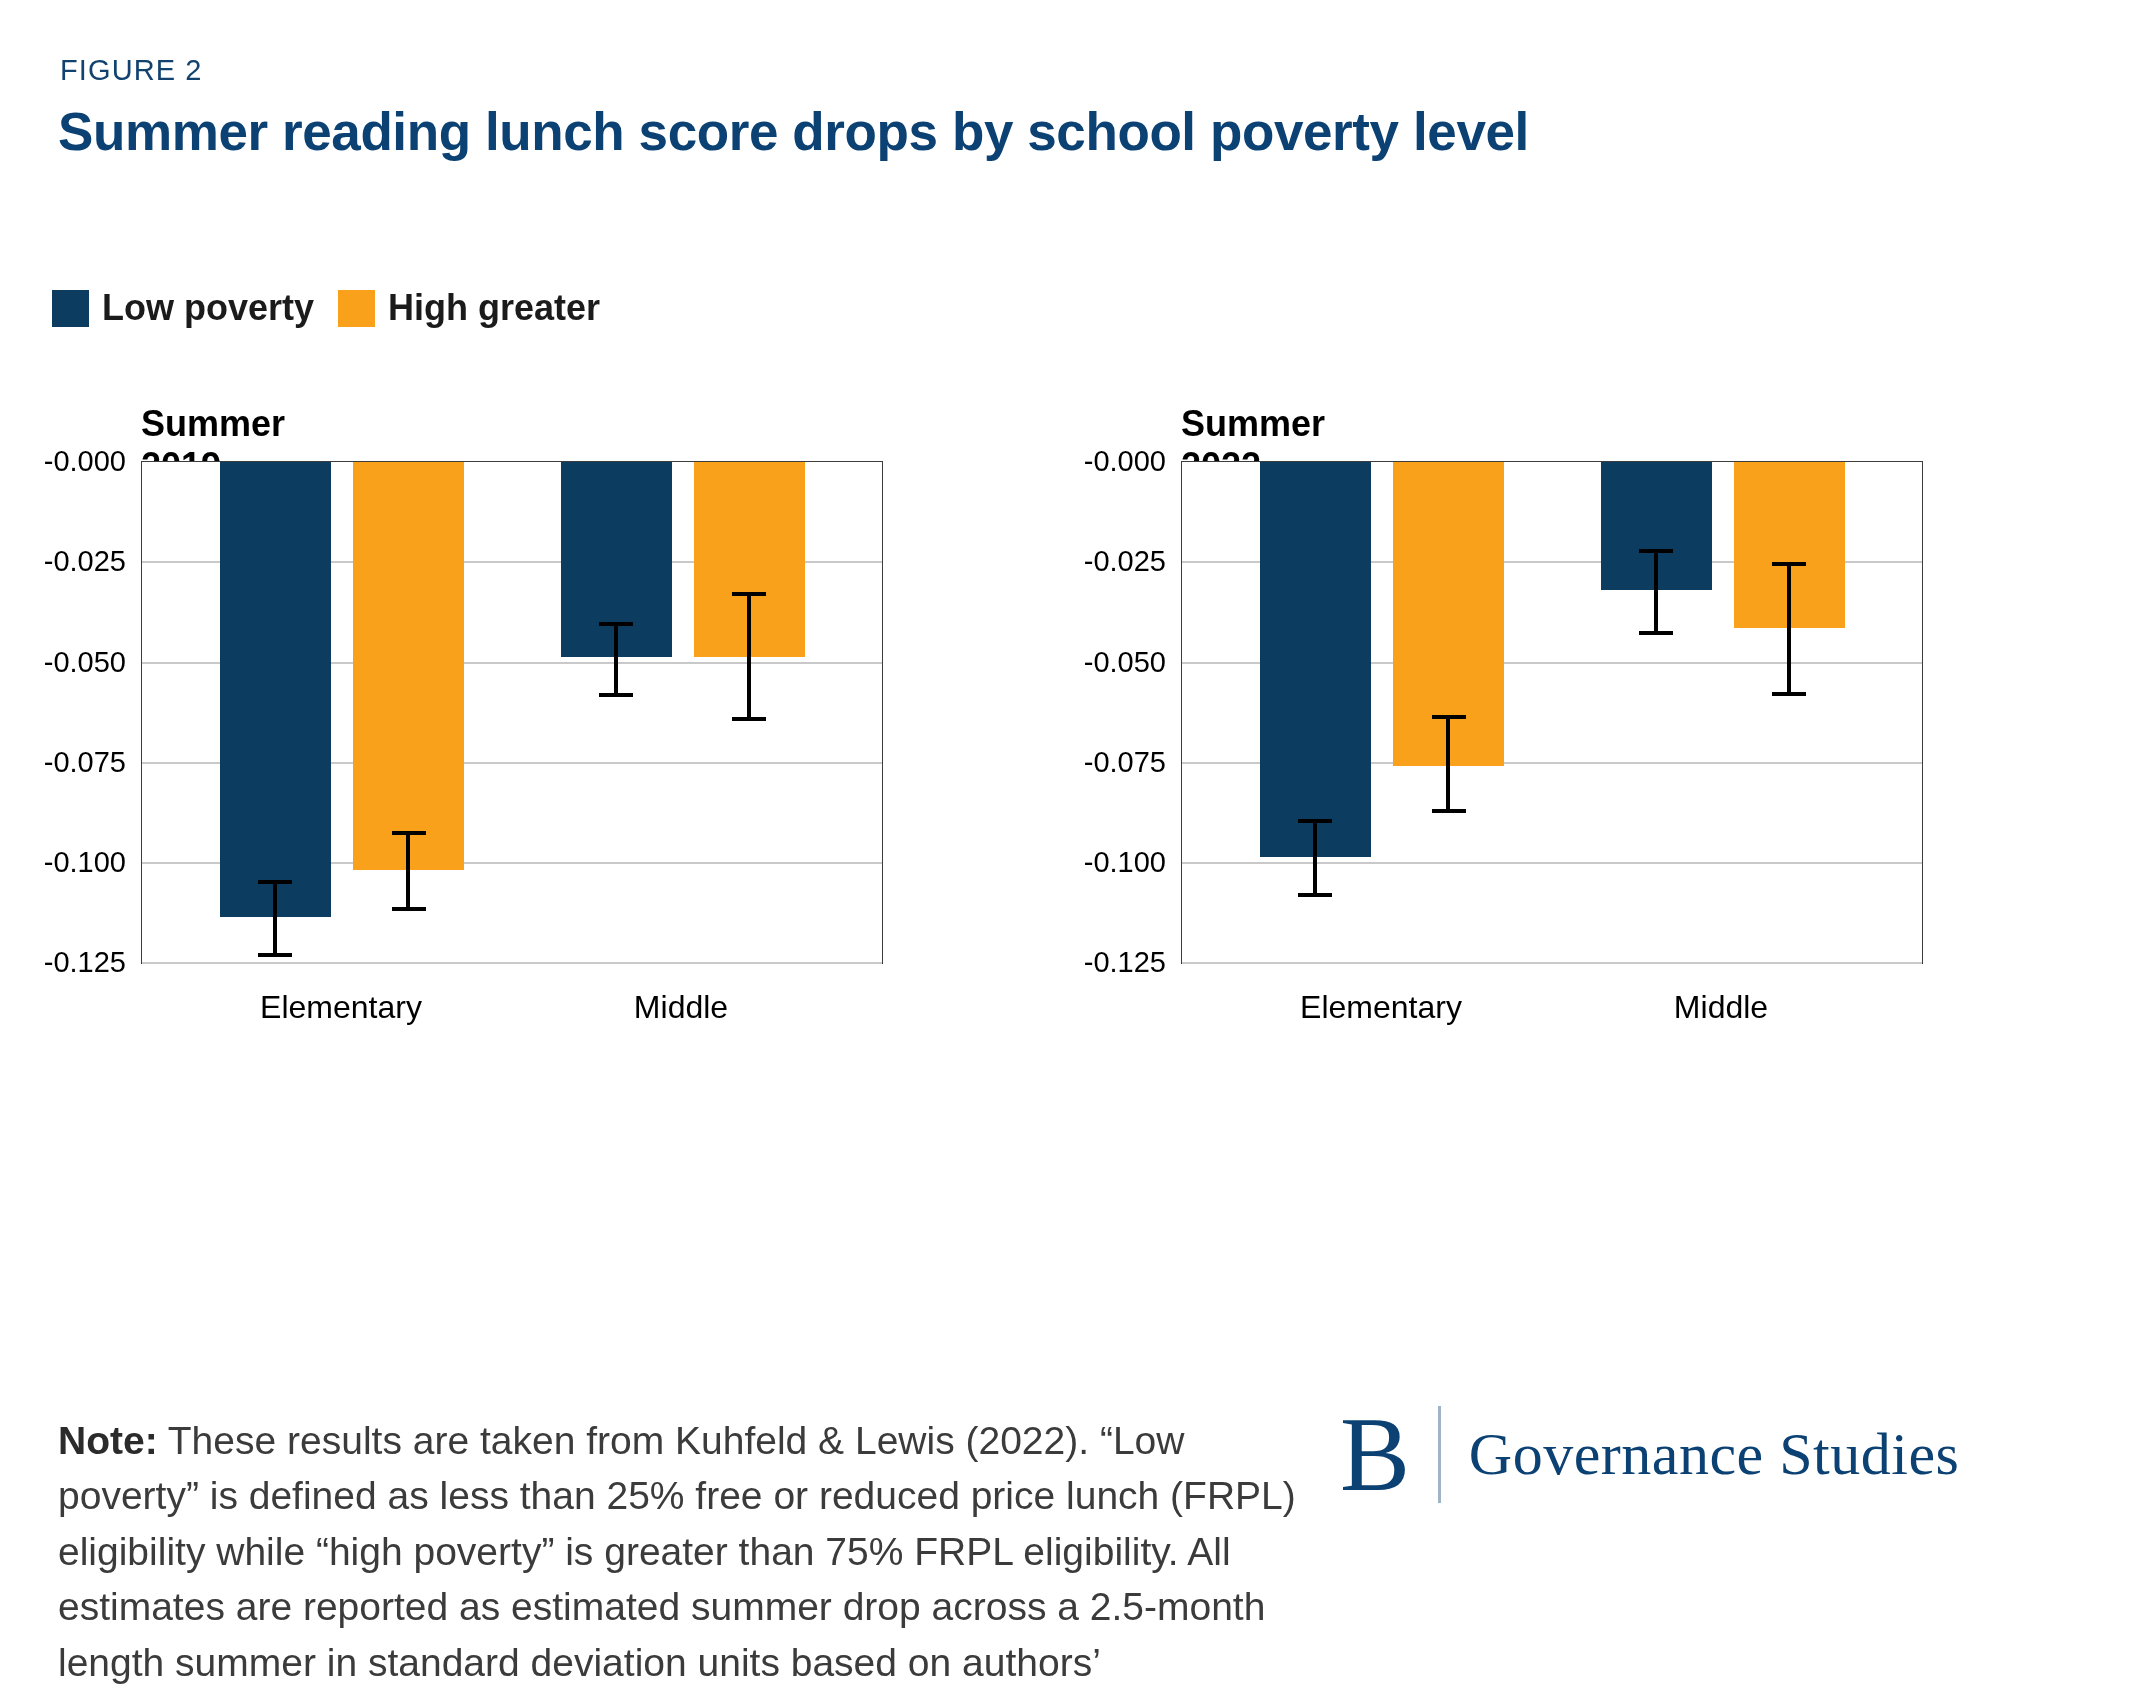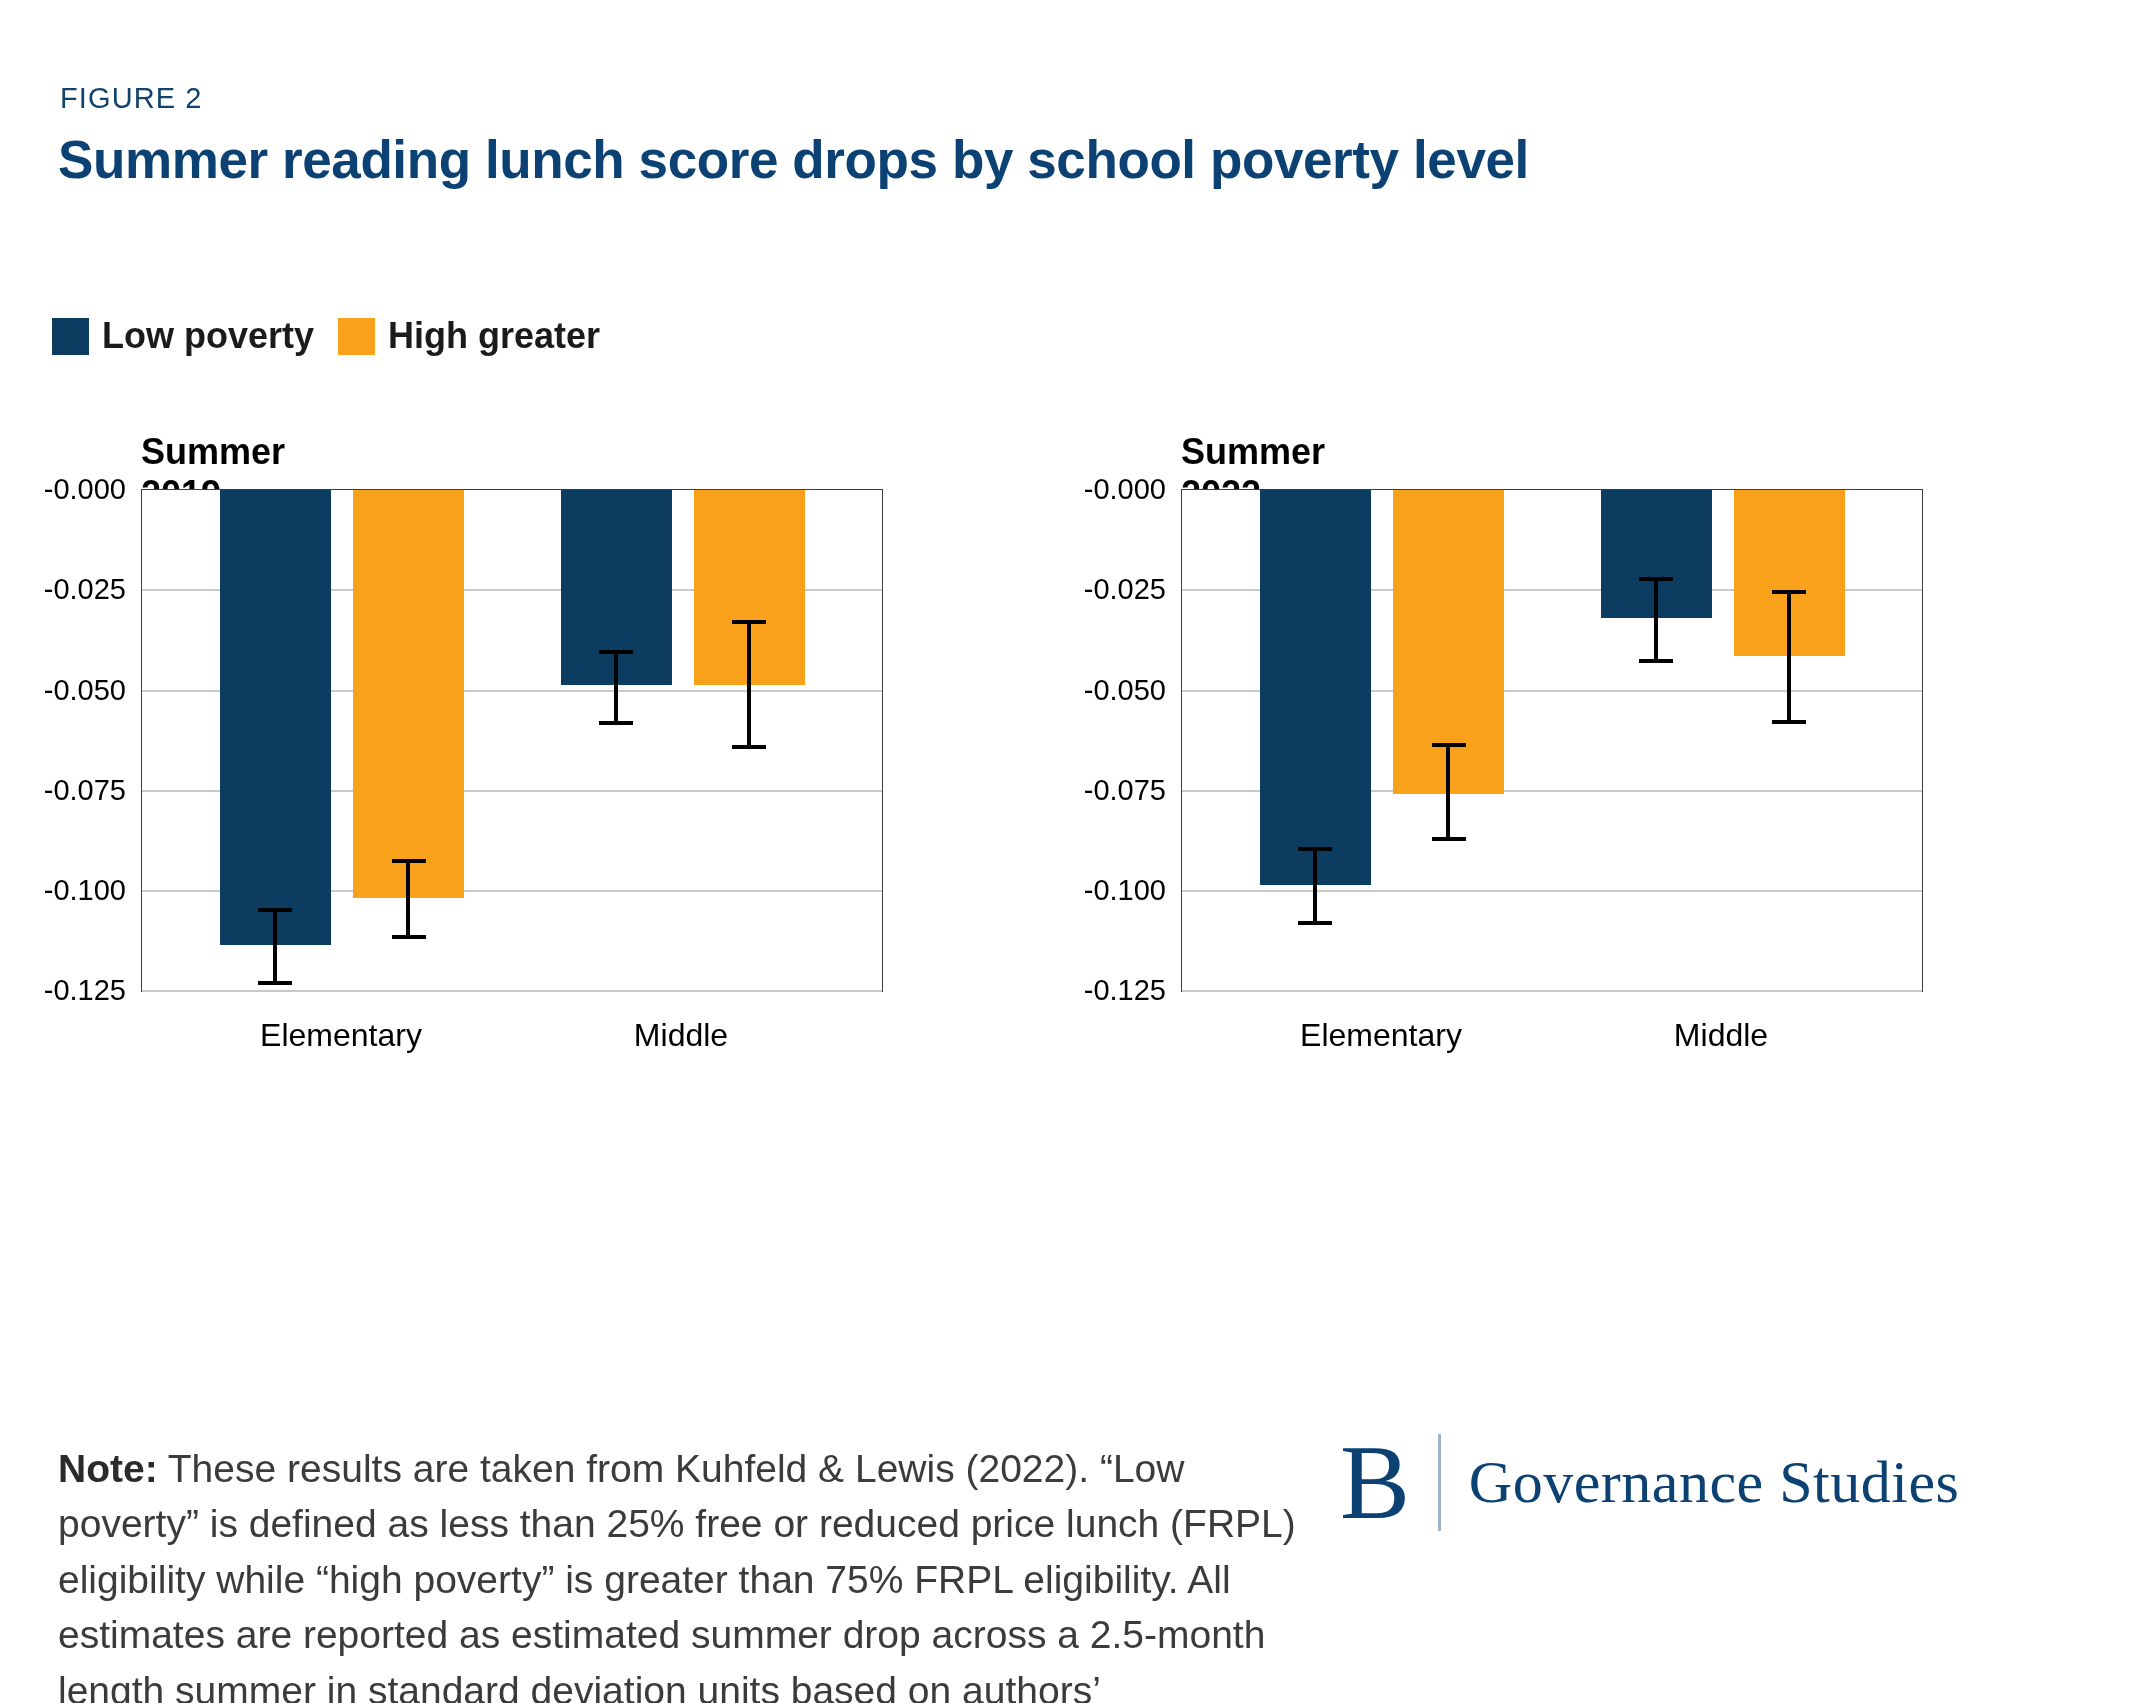--- a/index.html
+++ b/index.html
@@ -12,21 +12,20 @@
     height: 1703px;
     font-family: "Liberation Sans", sans-serif;
     color: #1b1b1b;
     position: relative;
     overflow: hidden;
   }
   .page {
     position: absolute;
     inset: 0;
     padding: 0;
-    margin-top: 28px;
   }
   
   .fig-label {
     position: absolute;
     left: 60px;
     top: 54px;
     font-size: 29px;
     letter-spacing: 1.1px;
     color: #12436f;
     font-family: "Liberation Sans", sans-serif;

